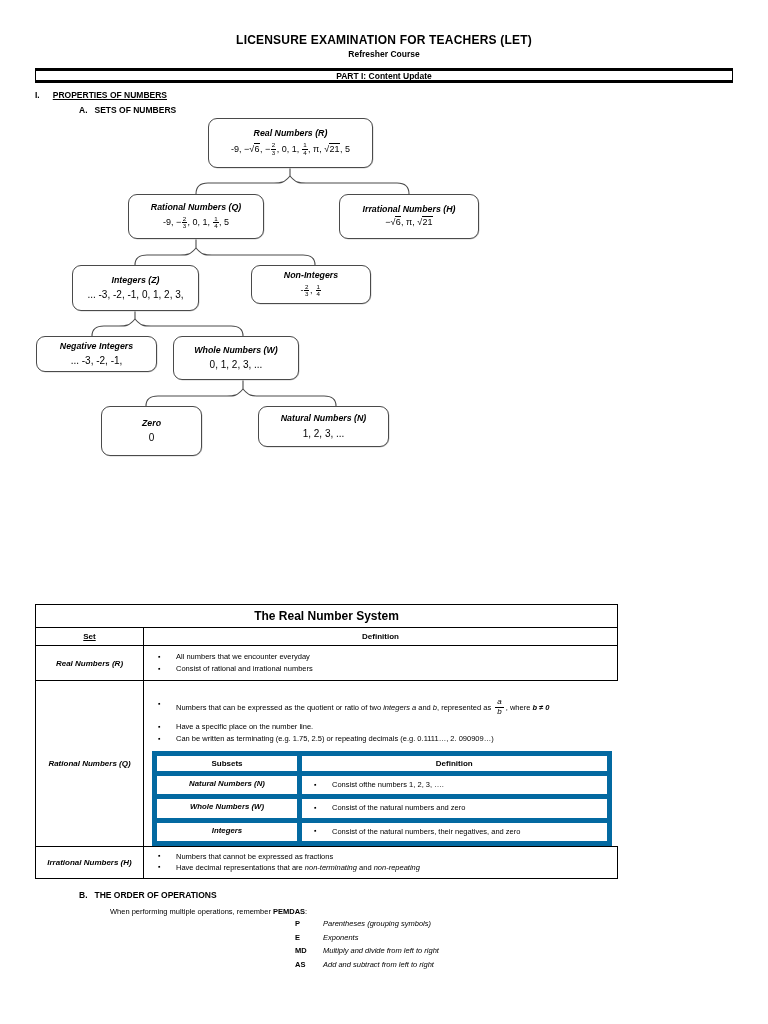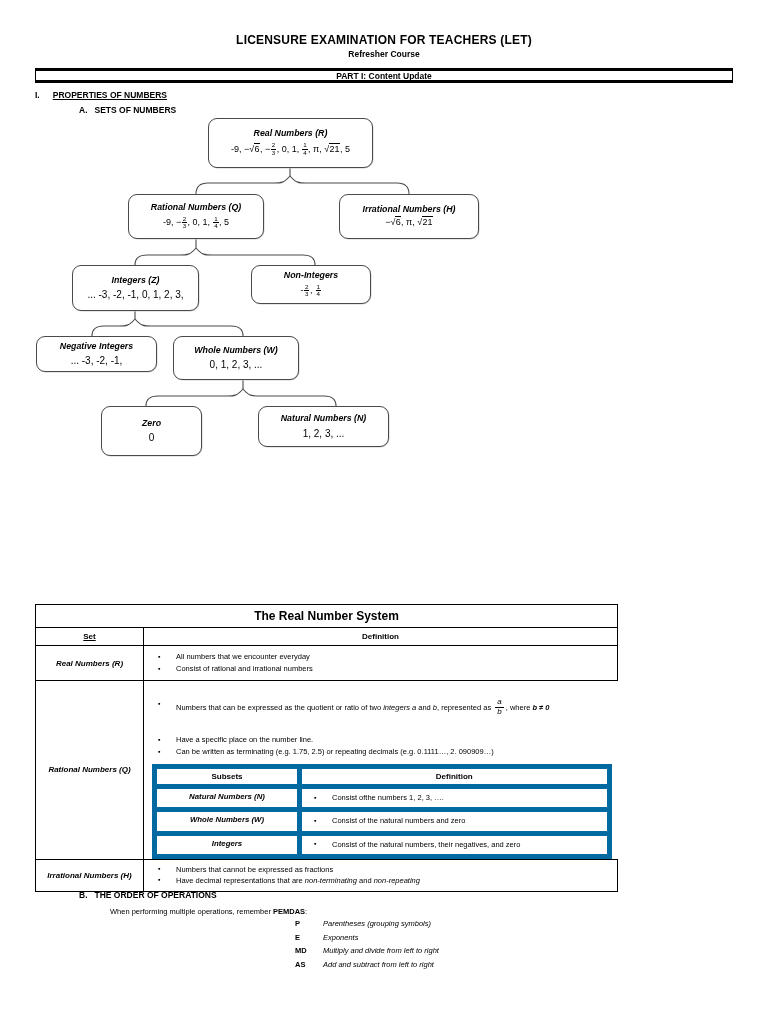--- a/index.html
+++ b/index.html
@@ -306,21 +306,21 @@
 
   <tr>
     <td class="set-cell">Rational Numbers (Q)</td>
     <td class="rational-wrap">
       <div class="q-body">
         <ul class="bl">
           <li><span>Numbers that can be expressed as the quotient or ratio of two </span><i>integers a</i><span> and </span><i>b</i><span>, represented as </span><span class="inline-frac-ab">
                   <span class="num">a</span>
                   <span class="den">b</span>
                 </span><span>, where </span><b><i>b ≠ 0</i></b></li>
-          <li style="margin-top:18px;">Have a specific place on the number line.</li>
+          <li style="margin-top:5px;">Have a specific place on the number line.</li>
           <li>Can be written as terminating (e.g. 1.75, 2.5) or repeating decimals (e.g. 0.1111…, 2. 090909…)</li>
         </ul>
 
         <table class="subsets">
           <tbody>
                 <tr>
             <td class="sub-head">Subsets</td>
             <td class="sub-head">Definition</td>
           </tr>
           <tr>

